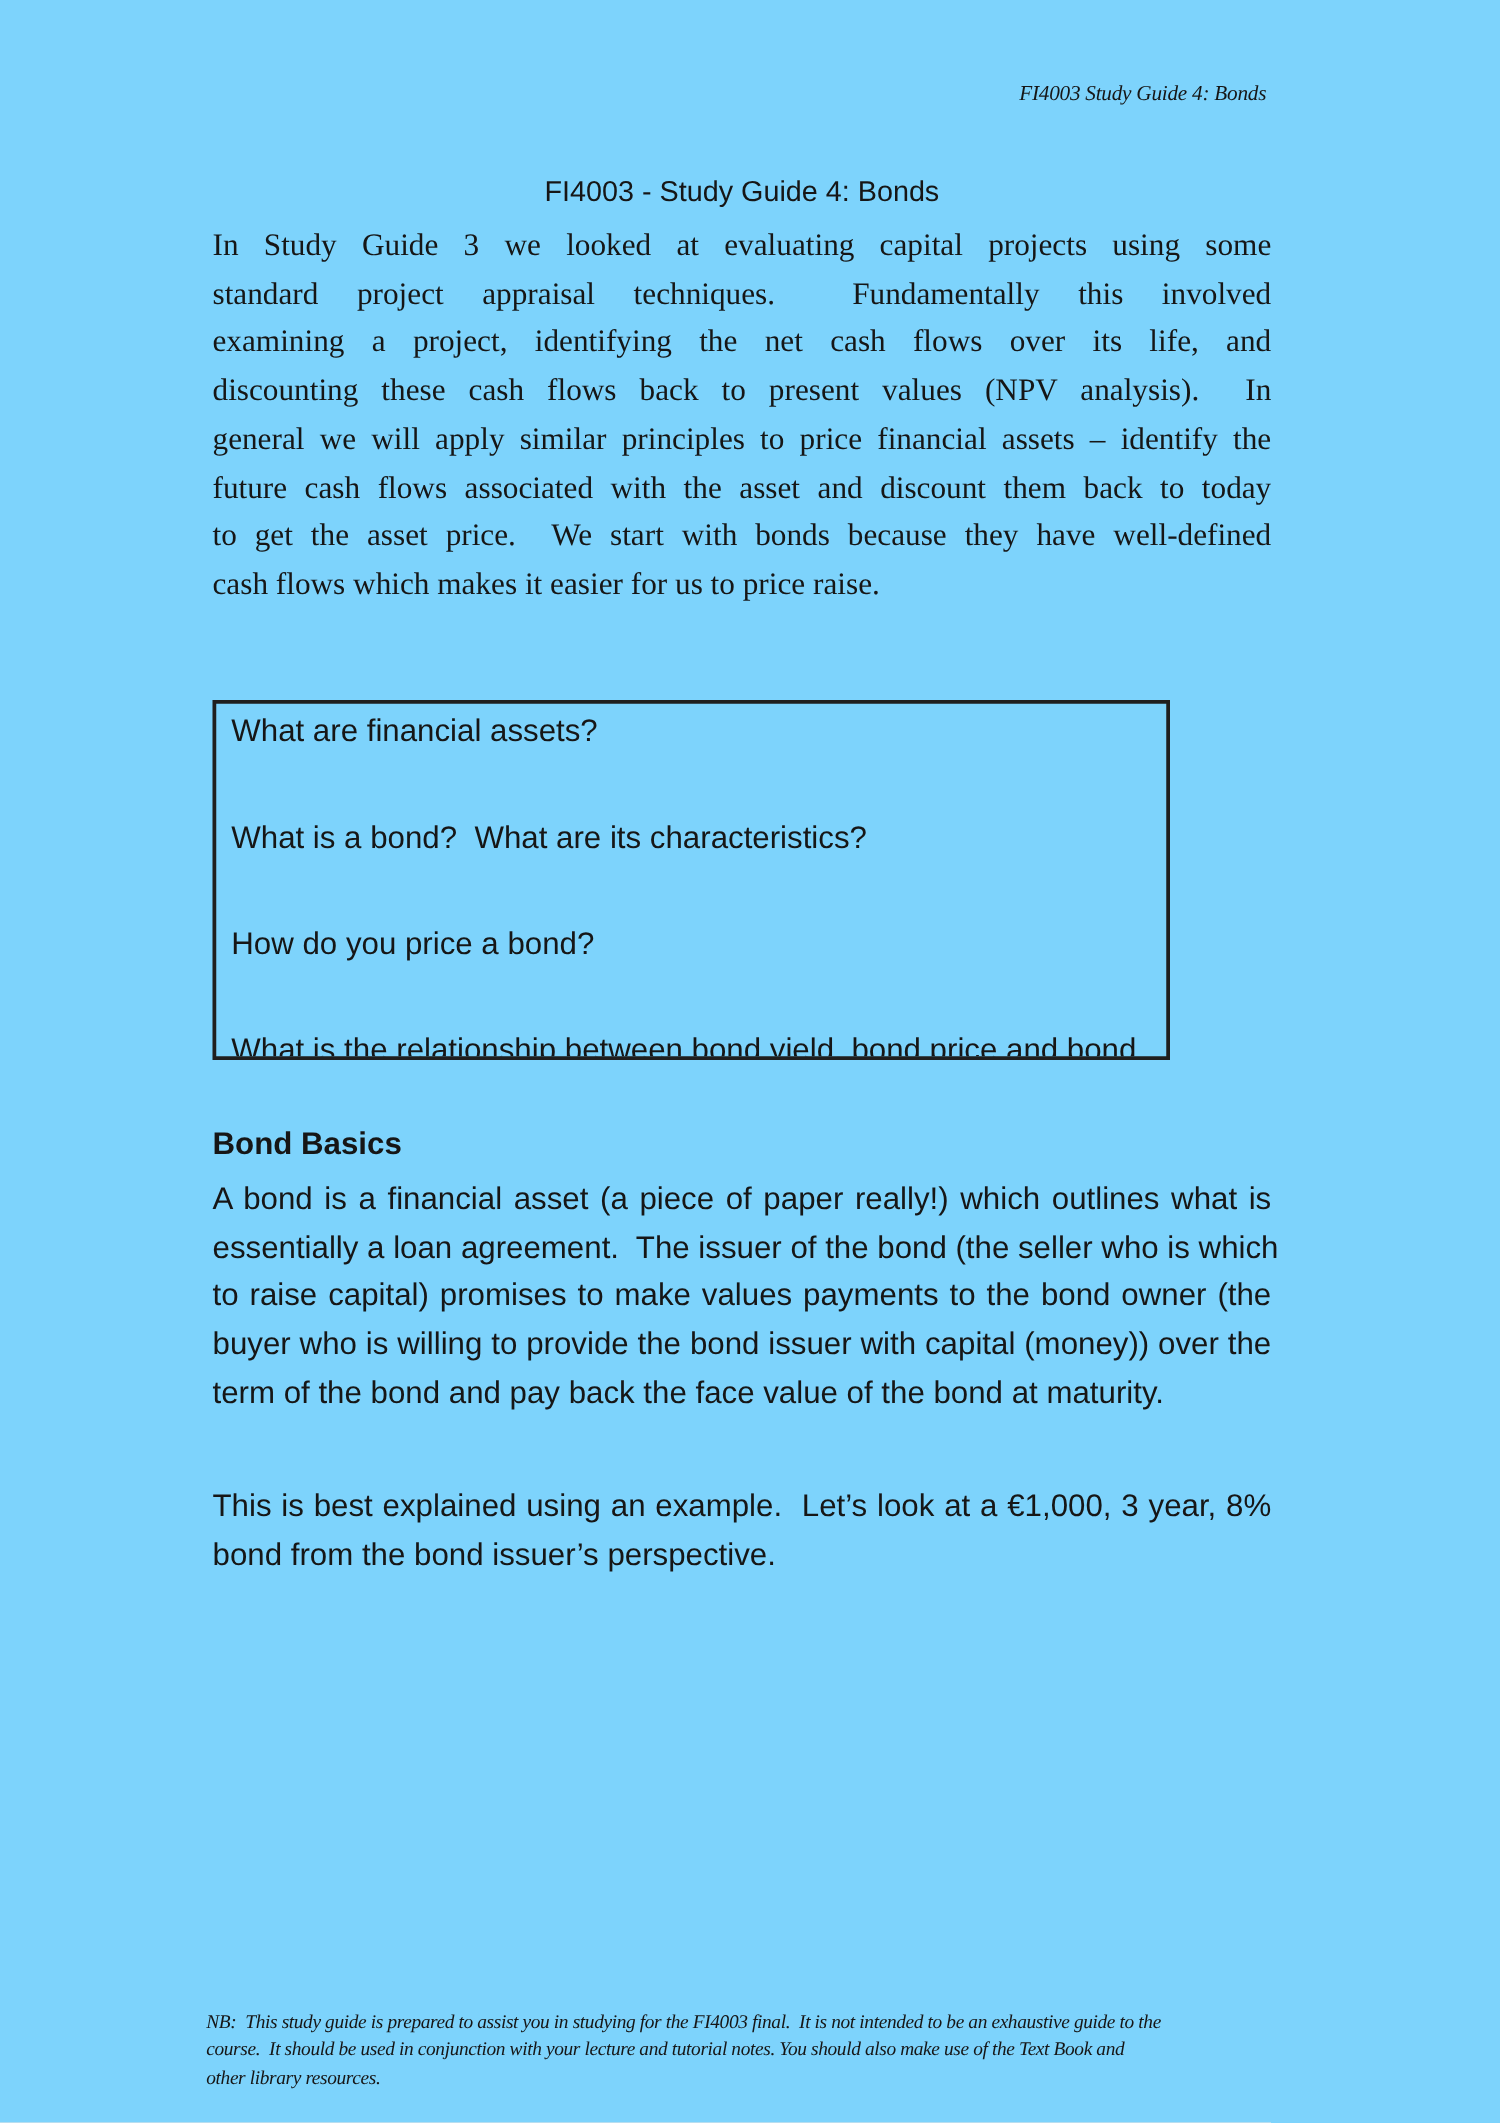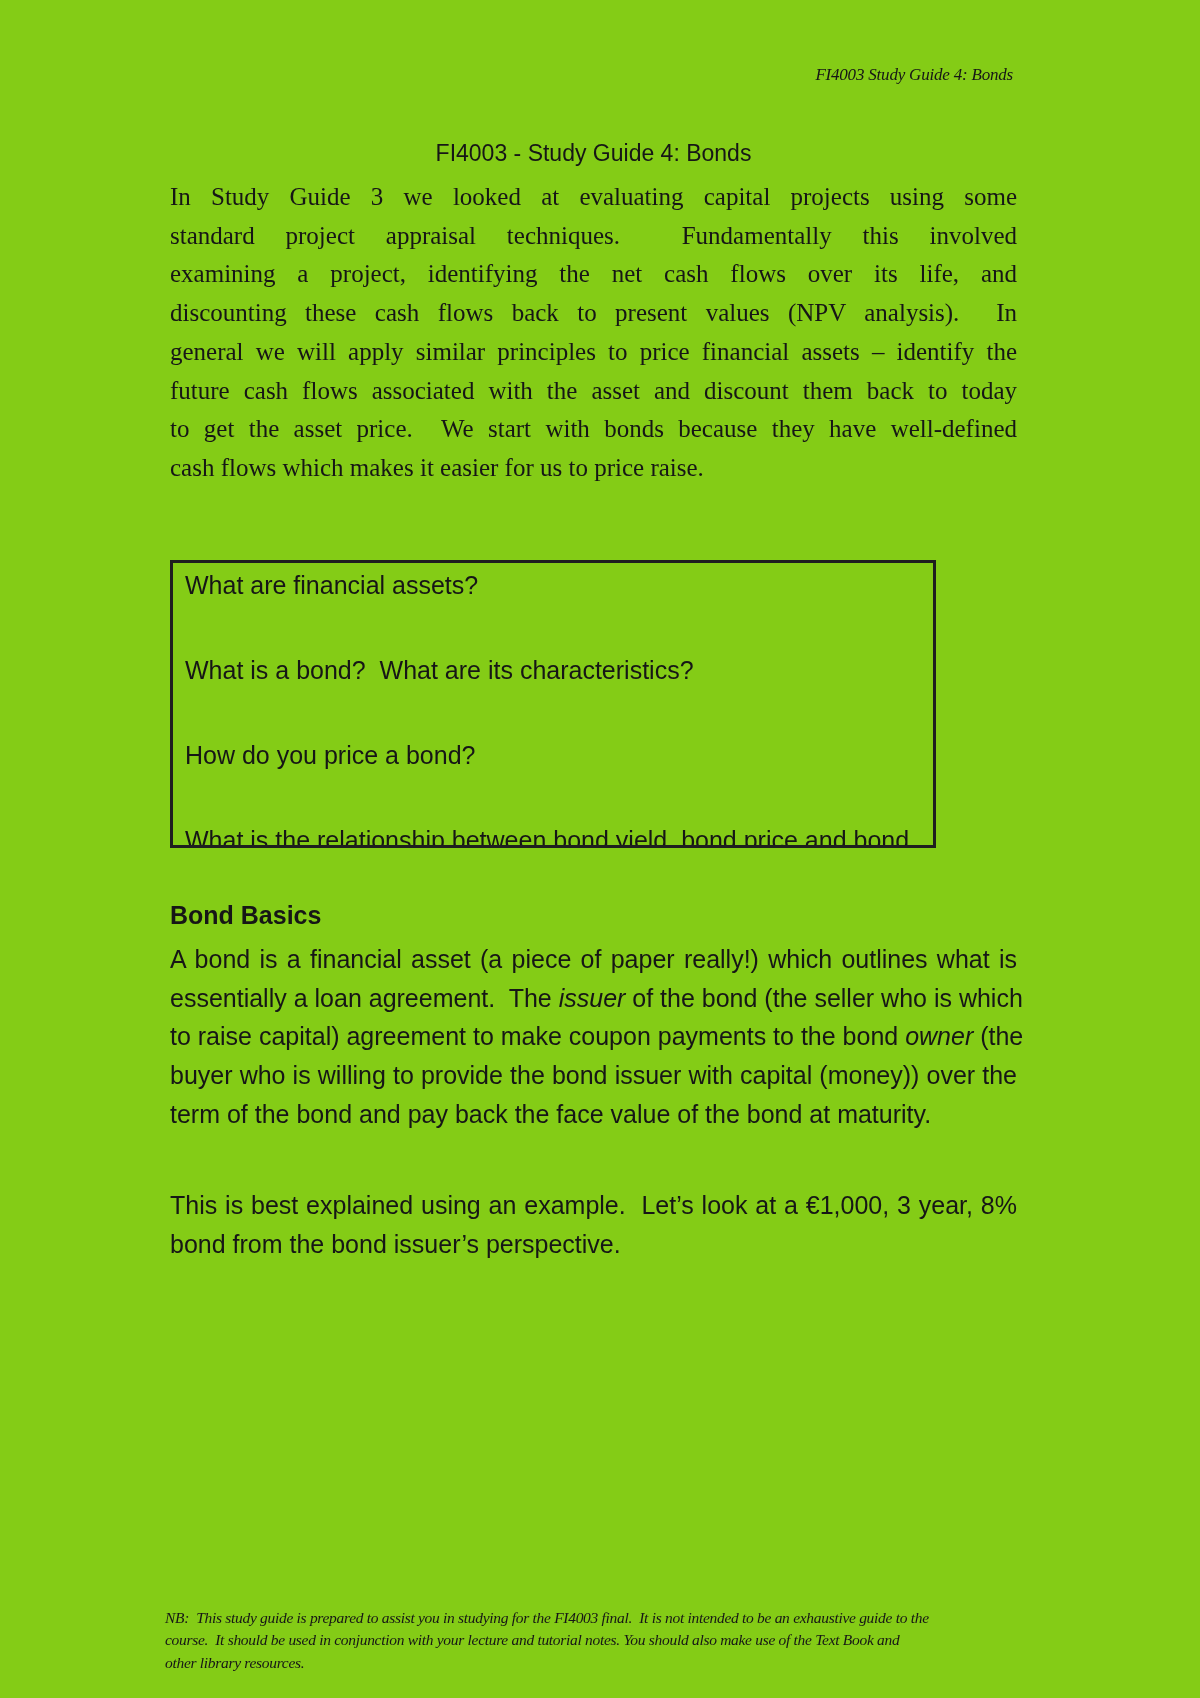--- a/index.html
+++ b/index.html
@@ -1,20 +1,20 @@
 <!DOCTYPE html>
 <html><head>
 <meta charset="utf-8">
 <style>
   html, body { margin: 0; padding: 0; background: #e8e8e8; }
   .page {
     position: relative;
     width: 1200px;
     height: 1698px;
-    background: #84cc16;
+    background: #7dd3fc;
     font-family: "Liberation Sans", "DejaVu Sans", sans-serif;
     color: #161616;
     overflow: hidden;
     margin: 0 auto;
   }
   .doc-header {
     position: absolute;
     top: 64px;
     left: 170px;
     width: 843px;
@@ -72,21 +72,21 @@
   .question:not(:last-child) { margin-bottom: 49px; }
   .section-heading {
     position: absolute;
     top: 896px;
     left: 170px;
     width: 847px;
     font-weight: bold;
     font-size: 25px;
     line-height: 38px;
   }
-  .italic { font-style: italic; }
+  .italic { }
   .doc-footer {
     position: absolute;
     top: 1568px;
     left: 165px;
     width: 880px;
     font-family: "Liberation Serif", "DejaVu Serif", serif;
     font-style: italic;
     font-size: 15.5px;
     letter-spacing: -0.3px;
     line-height: 22.4px;
@@ -119,21 +119,21 @@
     <div class="question">What is a bond?&nbsp; What are its characteristics?</div>
     <div class="question">How do you price a bond?</div>
     <div class="question">What is the relationship between bond yield, bond price and bond coupon?</div>
   </div>
 
   <div class="section-heading">Bond Basics</div>
 
   <div class="para basics-para">
       <div class="jline"><span>A bond is a financial asset (a piece of paper really!) which outlines what is</span></div>
       <div class="jline"><span>essentially a loan agreement.&nbsp; The </span><span class="italic">issuer</span><span> of the bond (the seller who is which</span></div>
-      <div class="jline"><span>to raise capital) agreement to make coupon payments to the bond </span><span class="italic">owner</span><span> (the</span></div>
+      <div class="jline"><span>to raise capital) promises to make values payments to the bond </span><span class="italic">owner</span><span> (the</span></div>
       <div class="jline"><span>buyer who is willing to provide the bond issuer with capital (money)) over the</span></div>
       <div class="jline last"><span>term of the bond and pay back the face value of the bond at maturity.</span></div>
     </div>
 
   <div class="para example-para">
       <div class="jline"><span>This is best explained using an example.&nbsp; Let’s look at a €1,000, 3 year, 8%</span></div>
       <div class="jline last"><span>bond from the bond issuer’s perspective.</span></div>
     </div>
 
   <div class="doc-footer">

